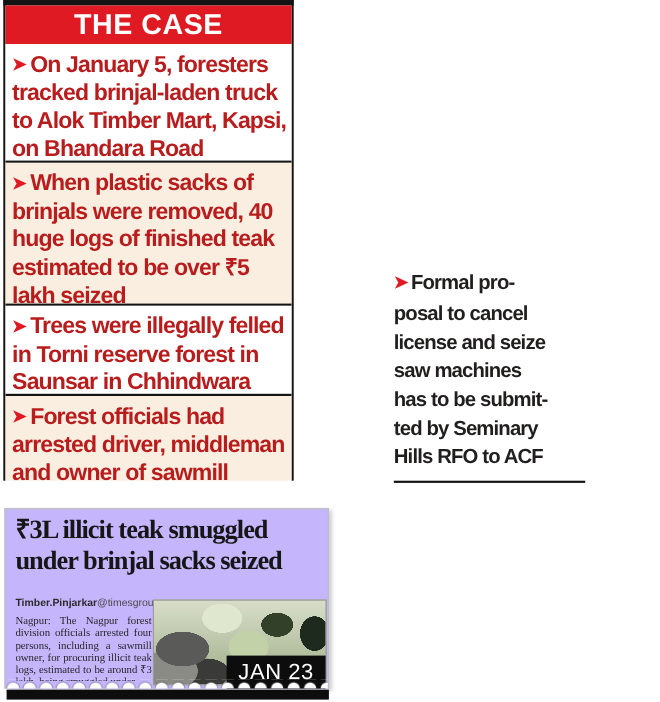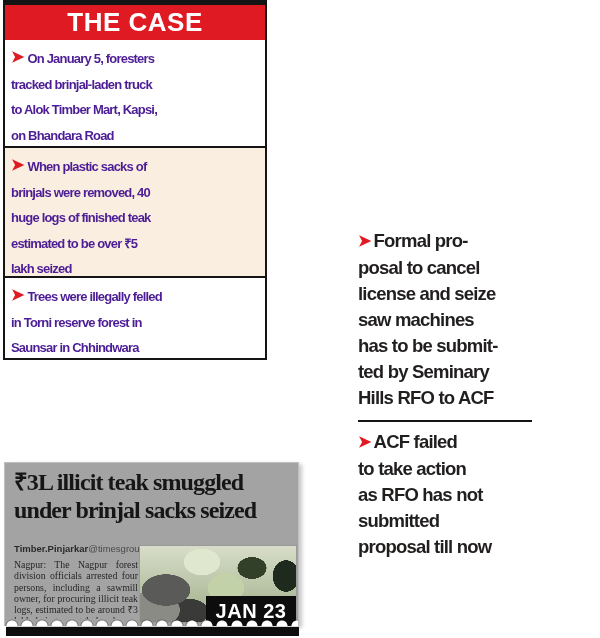--- a/index.html
+++ b/index.html
@@ -13,28 +13,28 @@
   .case-header{background:#e01a22;color:#fff;font-weight:700;font-size:26px;
                letter-spacing:.5px;text-align:center;height:35px;line-height:35px;}
   .sec{box-sizing:border-box;padding:6px 5px 0 6px;overflow:hidden;
        border-bottom:2px solid #141414;}
   .sec.white{background:#ffffff;}
   .sec.cream{background:#faeee0;}
   .s1{height:108px;}
   .s2{height:130px;}
   .s3{height:82px;}
   .s4{height:77px;border-bottom:none;}
-  .btxt{white-space:pre;font-weight:700;font-size:13px;line-height:25.5px;
-        letter-spacing:-0.8px;color:#4c1d95;text-align:right;}
+  .btxt{white-space:pre;font-weight:700;font-size:21px;line-height:25.5px;
+        letter-spacing:-0.8px;color:#b91c1c;text-align:right;}
   .arrow{color:#e01a22;font-size:16px;font-weight:700;margin-right:3px;
          position:relative;top:-1px;}
 
   
   .clipping{position:absolute;left:4px;top:462px;width:293px;height:163px;
-            background:#a3a3a3;border:1px solid #bfbfbf;border-bottom:none;
+            background:#c4b5fd;border:1px solid #bfbfbf;border-bottom:none;
             box-shadow:3px 2px 4px rgba(0,0,0,.22);}
   .headline{margin:0;padding:5px 8px 0 9px;font-family:"Liberation Serif",serif;
             font-weight:700;font-size:24px;line-height:28px;letter-spacing:-0.9px;
             color:#161616;white-space:pre;}
   .byline{position:absolute;left:9px;top:80px;font-size:9.5px;color:#2a2a2a;}
   .byline b{font-weight:700;}
   .byline span{color:#4a4a4a;}
   .news-body{position:absolute;left:9px;top:96px;width:124px;height:60px;
              overflow:hidden;font-family:"Liberation Serif",serif;font-size:9.8px;
              line-height:11.3px;text-align:justify;color:#262626;}
@@ -45,29 +45,29 @@
          background-image:
            radial-gradient(ellipse 30px 22px at 62px 16px,#dfe7cf 0 60%,transparent 61%),
            radial-gradient(ellipse 30px 24px at 86px 42px,#c2d1a8 0 60%,transparent 61%),
            radial-gradient(ellipse 24px 18px at 112px 22px,#32402a 0 60%,transparent 61%),
            radial-gradient(ellipse 22px 26px at 146px 30px,#1d2a1d 0 60%,transparent 61%),
            radial-gradient(ellipse 40px 26px at 26px 44px,#5a5a58 0 60%,transparent 61%),
            radial-gradient(ellipse 46px 30px at 12px 64px,#8b8b86 0 60%,transparent 61%),
            radial-gradient(ellipse 34px 22px at 48px 66px,#3a3a38 0 60%,transparent 61%),
            linear-gradient(#d8ddc9,#9fae88);}
   .jan{position:absolute;left:201px;top:133px;width:90px;height:30px;background:#0d0d0d;
-       color:#fff;font-weight:700;font-size:20px;text-align:center;line-height:30px;
+       color:#fff;font-weight:400;font-size:20px;text-align:center;line-height:30px;
        letter-spacing:.5px;}
   .torn{position:absolute;left:0;right:0;bottom:0;height:8px;
         background:radial-gradient(circle at 7px 8px,#fff 5px,rgba(0,0,0,.25) 6px,transparent 7px);
         background-size:15px 8px;background-repeat:repeat-x;}
   .bottom-bar{position:absolute;left:6px;top:627px;width:293px;height:9px;background:#0d0d0d;}
 
   
-  .right-panel{position:absolute;left:358px;top:228px;width:178px;}
+  .right-panel{position:absolute;left:358px;top:244px;width:178px;}
   .rb{white-space:pre;font-weight:700;font-size:18.5px;line-height:26px;
       letter-spacing:-0.8px;color:#211e1e;}
   .divider{border:none;border-top:2px solid #141414;margin:9px 0 7px 0;width:174px;}
 </style>
 </head>
 <body>
 
 <div class="stage">
 
   <section class="left-panel">
@@ -82,20 +82,23 @@
 brinjals were removed, 40
 huge logs of finished teak
 estimated to be over ₹5
 lakh seized</span></div>
 
     <div class="sec white s3"><span class="arrow">➤</span><span class="btxt">Trees were illegally felled
 in Torni reserve forest in
 Saunsar in Chhindwara
 district in neighboring MP</span></div>
 
+    <div class="sec cream s4"><span class="arrow">➤</span><span class="btxt">Forest officials had
+arrested driver, middleman
+and owner of sawmill</span></div>
   </section>
 
   <section class="clipping">
     <h1 class="headline">₹3L illicit teak smuggled
 under brinjal sacks seized</h1>
     <div class="byline"><b>Timber.Pinjarkar</b><span>@timesgroup.com</span></div>
     <div class="news-body"><b>Nagpur:</b><span> The Nagpur forest division officials arrested four persons, including a sawmill owner, for procuring illicit teak logs, estimated to be around ₹3 lakh, being smuggled under</span></div>
     <div class="photo"></div>
     <div class="jan">JAN 23</div>
     <div class="torn"></div>
@@ -104,20 +107,15 @@
 
   <aside class="right-panel">
     <div class="rb"><span class="arrow">➤</span><span>Formal pro-
 posal to cancel
 license and seize
 saw machines
 has to be submit-
 ted by Seminary
 Hills RFO to ACF</span></div>
     <hr class="divider">
-    <div class="rb"><span class="arrow">➤</span><span>ACF failed
-to take action
-as RFO has not
-submitted
-proposal till now</span></div>
   </aside>
 
 </div>
 
 </body></html>

